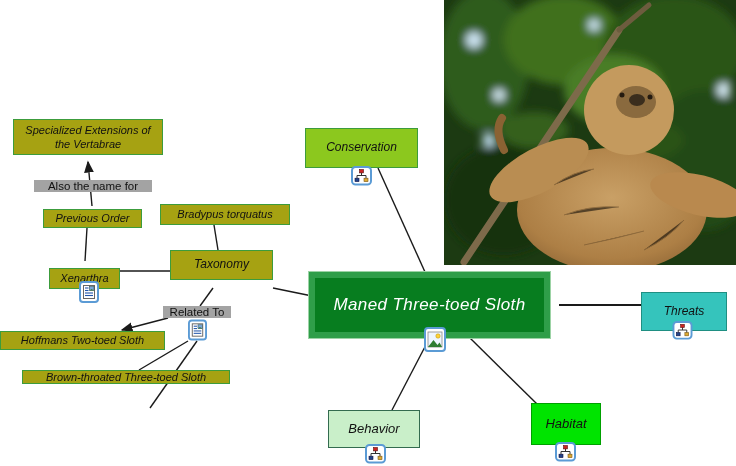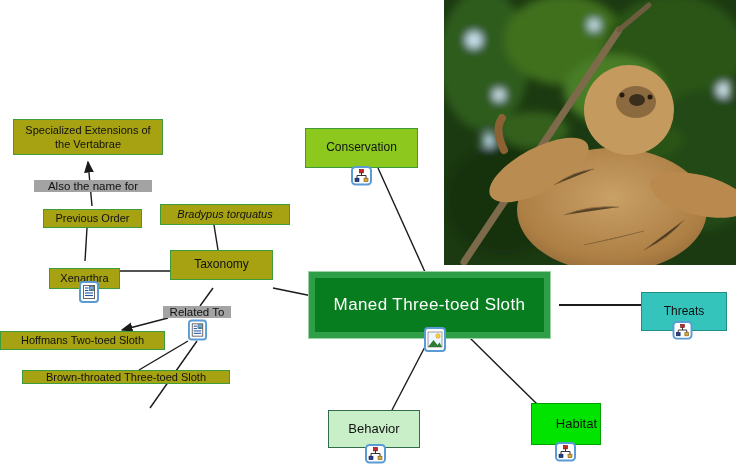--- a/index.html
+++ b/index.html
@@ -11,37 +11,38 @@
   #wires{position:absolute;left:0;top:0;width:736px;height:466px;z-index:2;}
   
   .photo{position:absolute;left:444px;top:0;width:292px;height:265px;z-index:1;}
   
   .node{
     position:absolute;z-index:3;box-sizing:border-box;
     display:flex;align-items:center;justify-content:center;text-align:center;
     font-size:11px;color:#111;line-height:1.3;
     background:var(--olive-fill);border:1px solid var(--olive-border);
     padding:1px 3px;
+    font-style:italic;
   }
   .n-specialized{left:13px;top:119px;width:150px;min-height:36px;}
   .n-previous{left:43px;top:209px;width:99px;height:19px;}
   .n-bradypus{left:160px;top:204px;width:130px;height:21px;font-style:italic;}
   .n-xenarthra{left:49px;top:268px;width:71px;height:21px;}
   .n-taxonomy{left:170px;top:250px;width:103px;height:30px;font-size:12px;}
   .n-hoffmans{left:0;top:331px;width:165px;height:19px;}
   .n-brown{left:22px;top:370px;width:208px;height:14px;}
   .n-pale{left:40px;top:408px;width:206px;height:20px;}
   .n-conservation{left:305px;top:128px;width:113px;height:40px;font-size:12px;
     background:var(--conservation-fill);border-color:var(--conservation-border);}
   .n-threats{left:641px;top:292px;width:86px;height:39px;font-size:12px;
     background:var(--threats-fill);border-color:var(--threats-border);}
   .n-behavior{left:328px;top:410px;width:92px;height:38px;font-size:13px;
     background:var(--behavior-fill);border-color:var(--behavior-border);}
   .n-habitat{left:531px;top:403px;width:70px;height:42px;font-size:13px;
-    background:var(--habitat-fill);border-color:var(--habitat-border);justify-content:flex-end;}
+    background:var(--habitat-fill);border-color:var(--habitat-border);}
   .n-maned{
     left:309px;top:272px;width:241px;height:66px;z-index:3;
     background:var(--maned-fill);border:6px solid var(--maned-border);
     outline:1px solid var(--maned-outline);
     color:var(--maned-text);font-size:17px;letter-spacing:.4px;
   }
   
   .linklabel{
     position:absolute;z-index:3;background:#a3a3a3;color:#111;
     font-size:11.5px;text-align:center;

